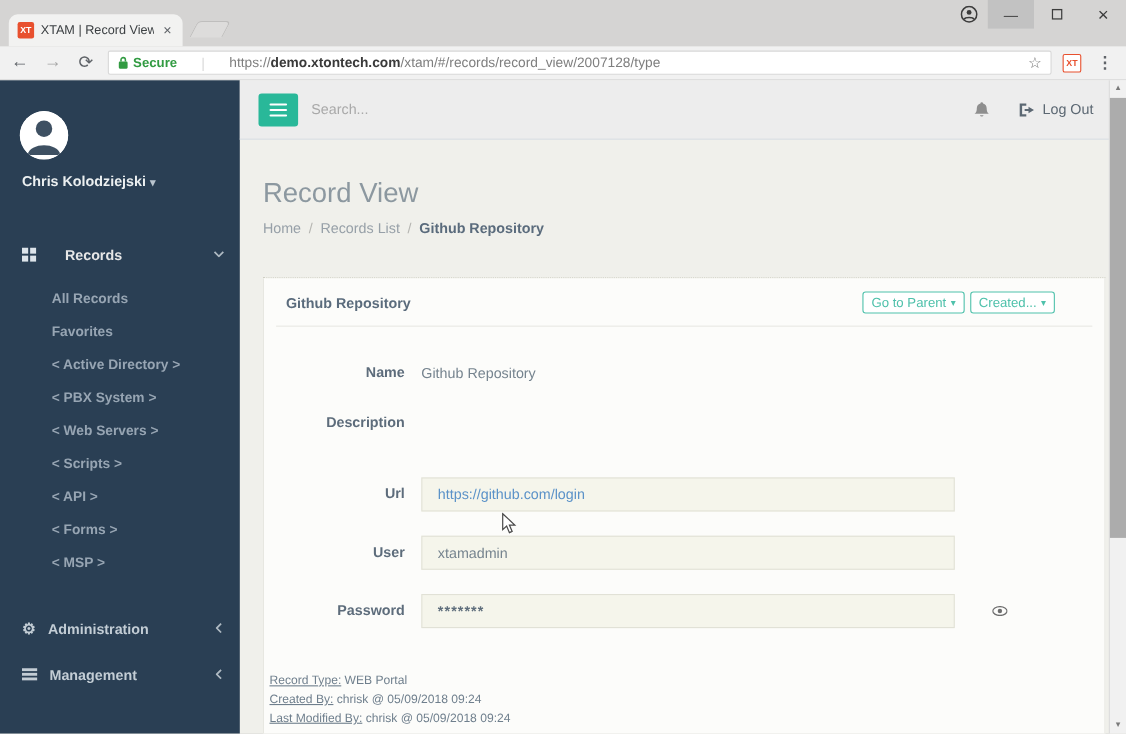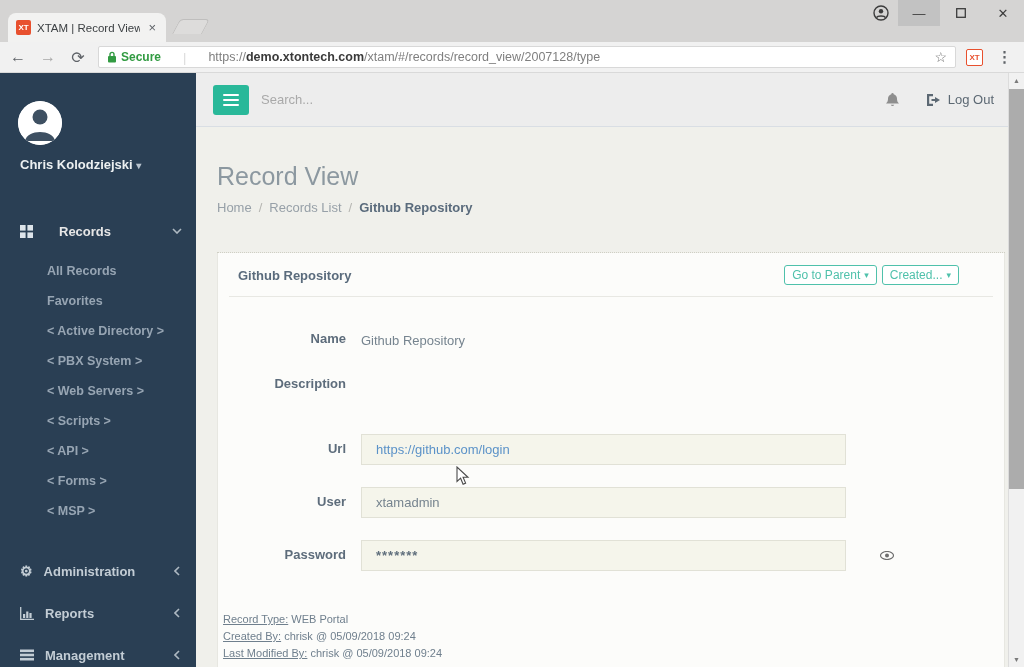--- a/index.html
+++ b/index.html
@@ -34,21 +34,21 @@
   .url-text b { color:#3A3A3A; font-weight:bold; }
   .star { margin-left:auto; color:#6f6f6f; font-size:14px; }
   .ext-ic { width:17px; height:17px; background:#fff; border:1px solid #E8502E; color:#E8502E;
     border-radius:2px; font-size:8px; font-weight:bold; display:flex; align-items:center; justify-content:center; }
   .dots { color:#5f6368; font-size:15px; font-weight:bold; letter-spacing:0; padding:0 4px; }
 
   
   .app { position:relative; display:flex; height:594px; background:#F0F0EB; }
 
   
-  .sidebar { width:196px; background:#2A3F54; color:#E7E7E7; flex:none; }
+  .sidebar { width:218px; background:#2A3F54; color:#E7E7E7; flex:none; }
   .avatar-wrap { padding:28px 0 0 18px; }
   .avatar { width:44px; height:44px; border-radius:50%; background:#fff; overflow:hidden; }
   .profile-name { padding:12px 0 0 20px; font-size:13px; font-weight:bold; color:#ECF0F1; }
   .profile-name .caret { font-size:10px; color:#B9C4CE; }
   .menu-parent { display:flex; align-items:center; gap:26px; padding:0 14px 0 20px;
     height:30px; margin-top:44px; font-size:13px; font-weight:bold; color:#E7E7E7; }
   .menu-parent .chev { margin-left:auto; }
   .submenu { margin-top:10px; }
   .submenu-item { padding:8px 0 8px 47px; font-size:12.5px; font-weight:bold; color:#97A5B3; }
   .bottom-menu { margin-top:24px; }
@@ -209,32 +209,20 @@
 
     <div class="bottom-menu">
       <div class="bottom-item">
         <span class="gear-glyph">⚙</span>
         <span>Administration</span>
         <svg class="chev" width="6" height="10" viewBox="0 0 6 10">
             <polyline points="5,1 1,5 5,9" fill="none" stroke="#AEB9C2" stroke-width="1.6"></polyline>
           </svg>
       </div>
       <div class="bottom-item">
-        <svg width="14" height="13" viewBox="0 0 14 13">
-            <path d="M0.7 0 V12.3 H14" stroke="#C3CDD5" stroke-width="1.3" fill="none"></path>
-            <rect x="3" y="7" width="2.2" height="4" fill="#C3CDD5"></rect>
-            <rect x="6.2" y="4.5" width="2.2" height="6.5" fill="#C3CDD5"></rect>
-            <rect x="9.4" y="6" width="2.2" height="5" fill="#C3CDD5"></rect>
-          </svg>
-        <span>Reports</span>
-        <svg class="chev" width="6" height="10" viewBox="0 0 6 10">
-            <polyline points="5,1 1,5 5,9" fill="none" stroke="#AEB9C2" stroke-width="1.6"></polyline>
-          </svg>
-      </div>
-      <div class="bottom-item">
         <svg width="14" height="12" viewBox="0 0 14 12">
             <rect x="0" y="0.5" width="14" height="2.6" fill="#C3CDD5"></rect>
             <rect x="0" y="4.7" width="14" height="2.6" fill="#C3CDD5"></rect>
             <rect x="0" y="8.9" width="14" height="2.6" fill="#C3CDD5"></rect>
           </svg>
         <span>Management</span>
         <svg class="chev" width="6" height="10" viewBox="0 0 6 10">
             <polyline points="5,1 1,5 5,9" fill="none" stroke="#AEB9C2" stroke-width="1.6"></polyline>
           </svg>
       </div>

